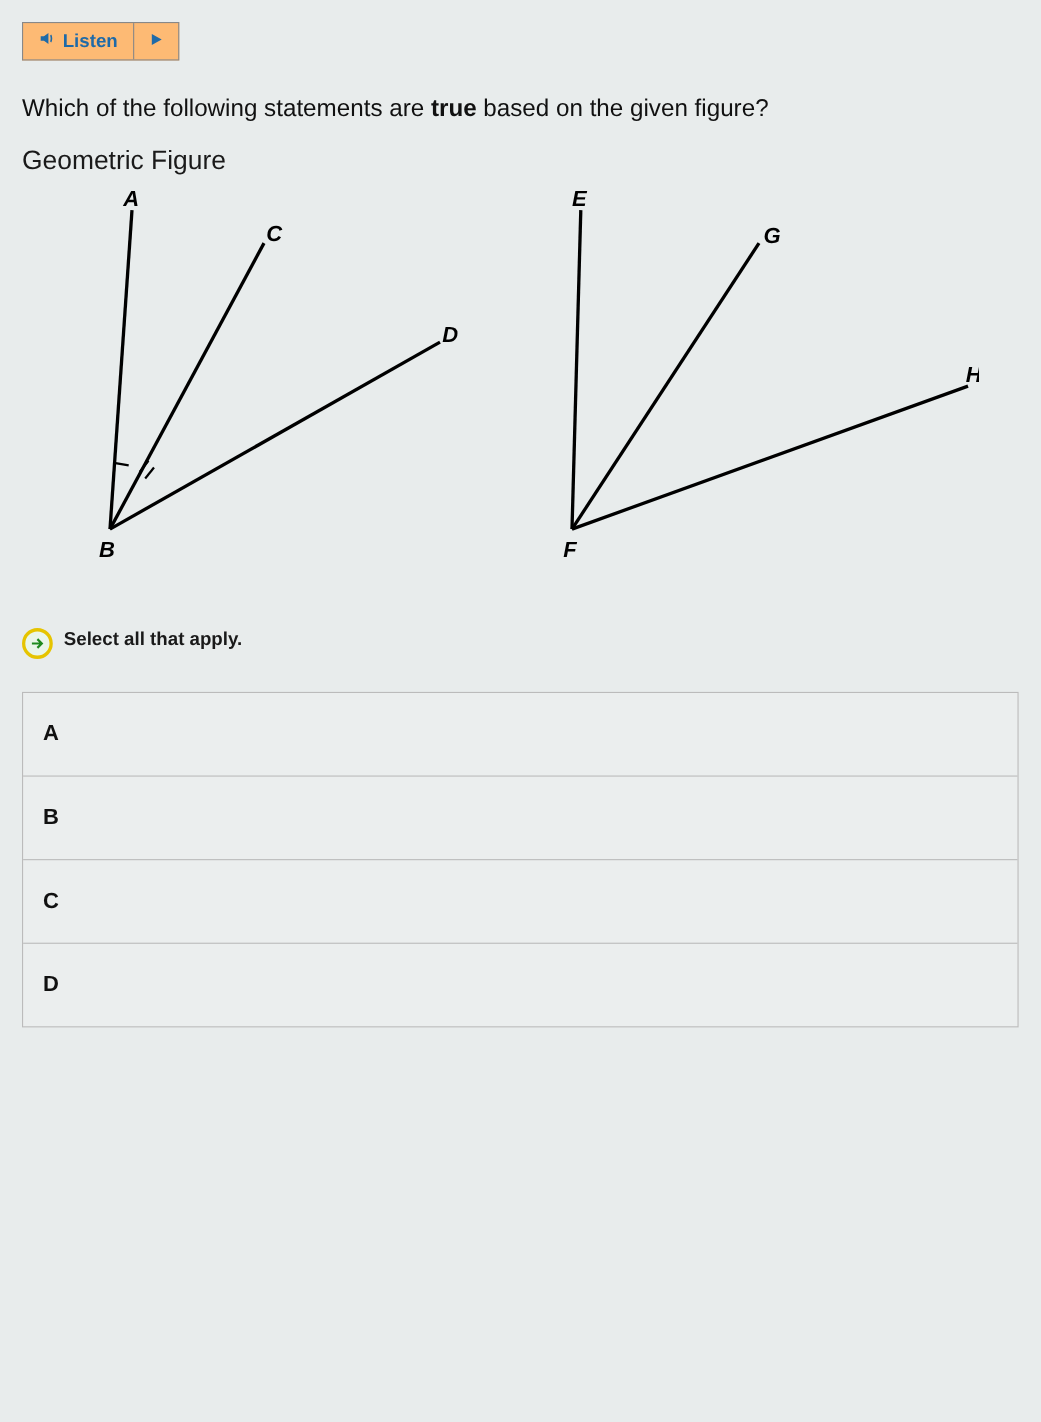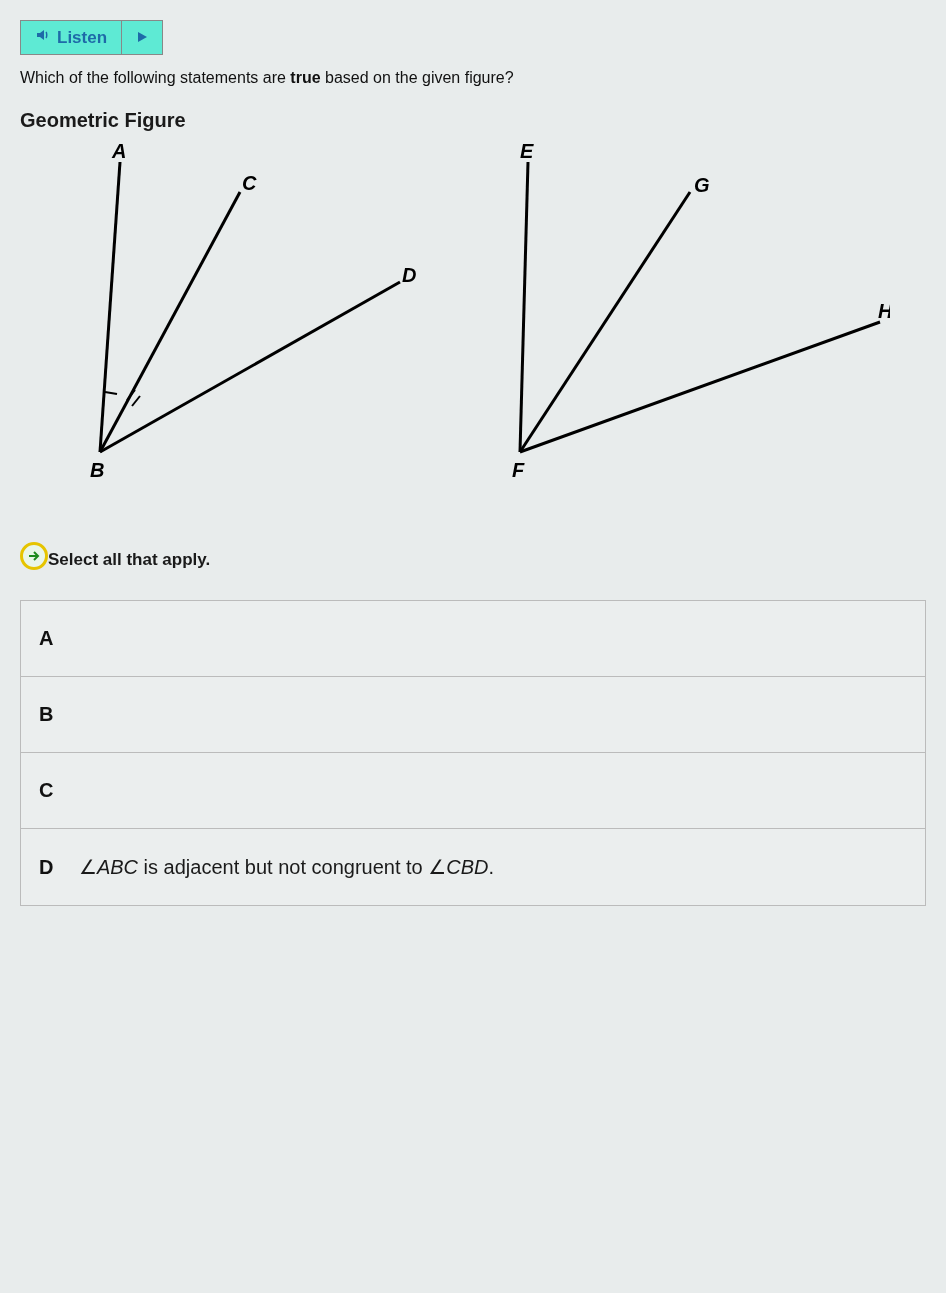--- a/index.html
+++ b/index.html
@@ -7,57 +7,58 @@
     margin: 0;
     padding: 20px;
     font-family: Arial, Helvetica, sans-serif;
     background: #e8ecec;
     color: #1a1a1a;
     width: 946px;
   }
   .listen-bar {
     display: inline-flex;
     border: 1px solid #888;
-    background: #5eead4;
-    margin-bottom: 0;
+    background: #fdba74;
+    margin-bottom: 16px;
   }
   .listen-btn {
     display: flex;
     align-items: center;
     gap: 6px;
     padding: 6px 14px;
     font-size: 17px;
     font-weight: bold;
     color: #1e6aa8;
     border-right: 1px solid #888;
   }
   .play-btn {
     padding: 6px 14px;
     display: flex;
     align-items: center;
     color: #1e6aa8;
   }
   .question {
-    font-size: 16px;
+    font-size: 22px;
     margin: 14px 0 22px 0;
     color: #111;
   }
   .subheading {
-    font-size: 20px;
-    font-weight: bold;
+    font-size: 24px;
+    font-weight: normal;
   }
   .figure-wrap {
     display: flex;
     gap: 40px;
     margin: 10px 0 60px 30px;
   }
   .figure-svg { display:block; }
   .select-row {
     display: flex;
-    align-items: flex-end;
+    align-items: flex-start;
+    gap: 10px;
     margin: 40px 0 30px 0;
   }
   .arrow-badge {
     width: 28px; height: 28px;
     border-radius: 50%;
     background: #e9f6e9;
     border: 3px solid #e6c400;
     display:flex; align-items:center; justify-content:center;
     color:#1e8a1e;
     font-size: 16px;
@@ -163,20 +164,17 @@
     <div class="choice-letter">A</div>
   </div>
   <div class="choice">
     <div class="choice-letter">B</div>
   </div>
   <div class="choice">
     <div class="choice-letter">C</div>
   </div>
   <div class="choice">
     <div class="choice-letter">D</div>
-    <div class="choice-text">
-      <span>∠</span><span class="ang">ABC</span><span> is adjacent but not congruent to </span><span>∠</span><span class="ang">CBD</span><span>.</span>
-    </div>
   </div>
 </div>
 
 
 
 
 </body></html>

